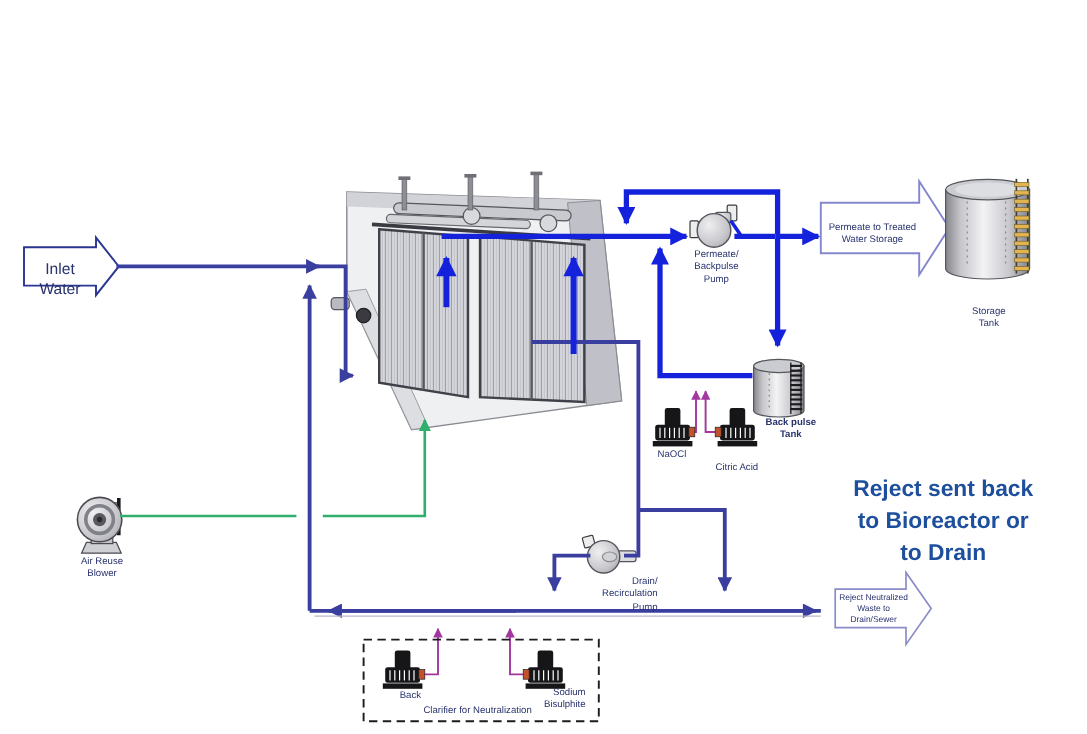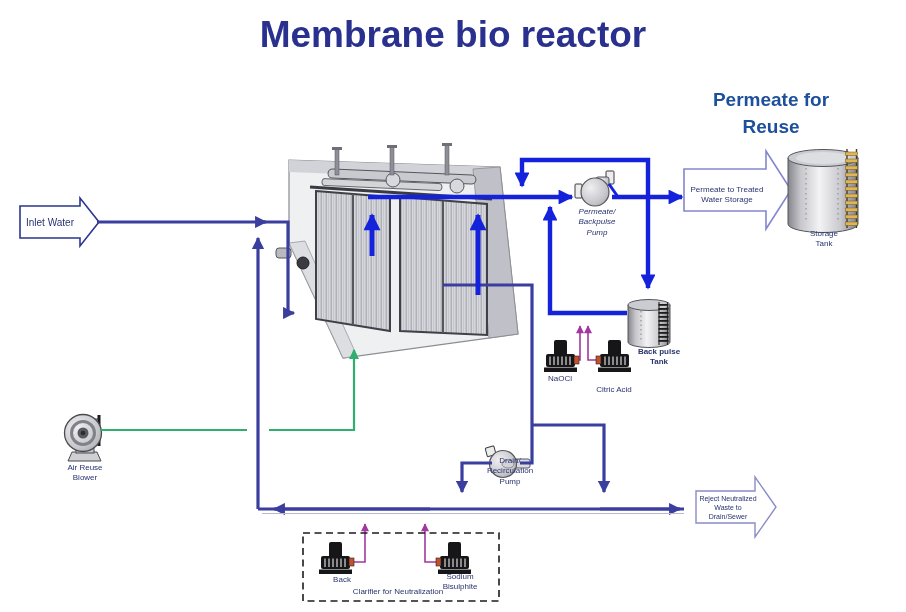--- a/index.html
+++ b/index.html
@@ -222,43 +222,43 @@
   </g>
 
   <use href="#cpR" x="546" y="340"></use>
   <use href="#cpL" x="600" y="340"></use>
   <use href="#cpR" x="321" y="542"></use>
   <use href="#cpL" x="440" y="542"></use>
 
   <rect x="303" y="533" width="196" height="68" fill="none" stroke="#1c1c1c" stroke-width="1.6" stroke-dasharray="7,4.5"></rect>
 </svg>
 
-<div id="title">Membrane bio reactor</div>
-
-<div class="heading" style="left:676px;top:87px;width:190px;">Permeate for
-Reuse</div>
-
-<div class="lbl" style="left:20px;top:216px;width:60px;font-size:10px;">Inlet Water</div>
+
+<div class="heading" style="left:666px;top:395px;width:240px;">Reject sent back
+to Bioreactor or
+to Drain</div>
+
+<div class="lbl" style="left:20px;top:216px;width:60px;font-size:13px;">Inlet Water</div>
 <div class="lbl" style="left:686px;top:185px;width:82px;">Permeate to Treated
 Water Storage</div>
 <div class="lbl tiny" style="left:695px;top:494px;width:66px;">Reject Neutralized
 Waste to Drain/Sewer</div>
 
-<div class="lbl" style="left:796px;top:229px;width:56px;">Storage
+<div class="lbl" style="left:796px;top:255px;width:56px;">Storage
 Tank</div>
 <div class="lbl" style="left:630px;top:347px;width:58px;font-weight:bold;">Back pulse
 Tank</div>
-<div class="lbl" style="left:566px;top:207px;width:62px;font-style:italic;">Permeate/
+<div class="lbl" style="left:566px;top:207px;width:62px;">Permeate/
 Backpulse
 Pump</div>
-<div class="lbl" style="left:472px;top:456px;width:76px;">Drain/
+<div class="lbl" style="left:472px;top:480px;width:76px;text-align:right;">Drain/
 Recirculation
 Pump</div>
 <div class="lbl" style="left:56px;top:463px;width:58px;">Air Reuse
 Blower</div>
 <div class="lbl" style="left:538px;top:374px;width:44px;">NaOCl</div>
 <div class="lbl" style="left:590px;top:385px;width:48px;">Citric Acid</div>
 <div class="lbl" style="left:320px;top:575px;width:44px;">Back</div>
-<div class="lbl" style="left:432px;top:572px;width:56px;">Sodium
+<div class="lbl" style="left:432px;top:572px;width:56px;text-align:right;">Sodium
 Bisulphite</div>
 <div class="lbl" style="left:328px;top:587px;width:140px;">Clarifier for Neutralization</div>
 
 </div>
 
 </body></html>

